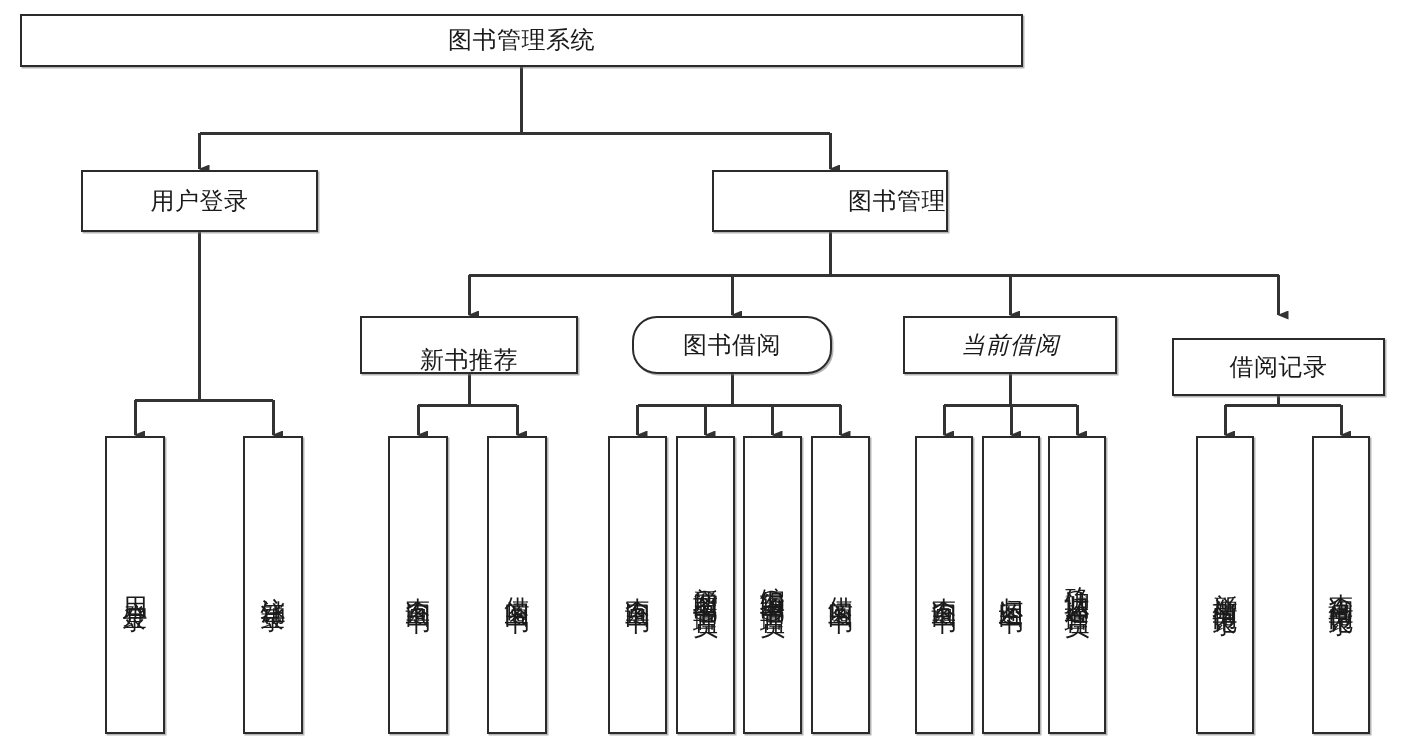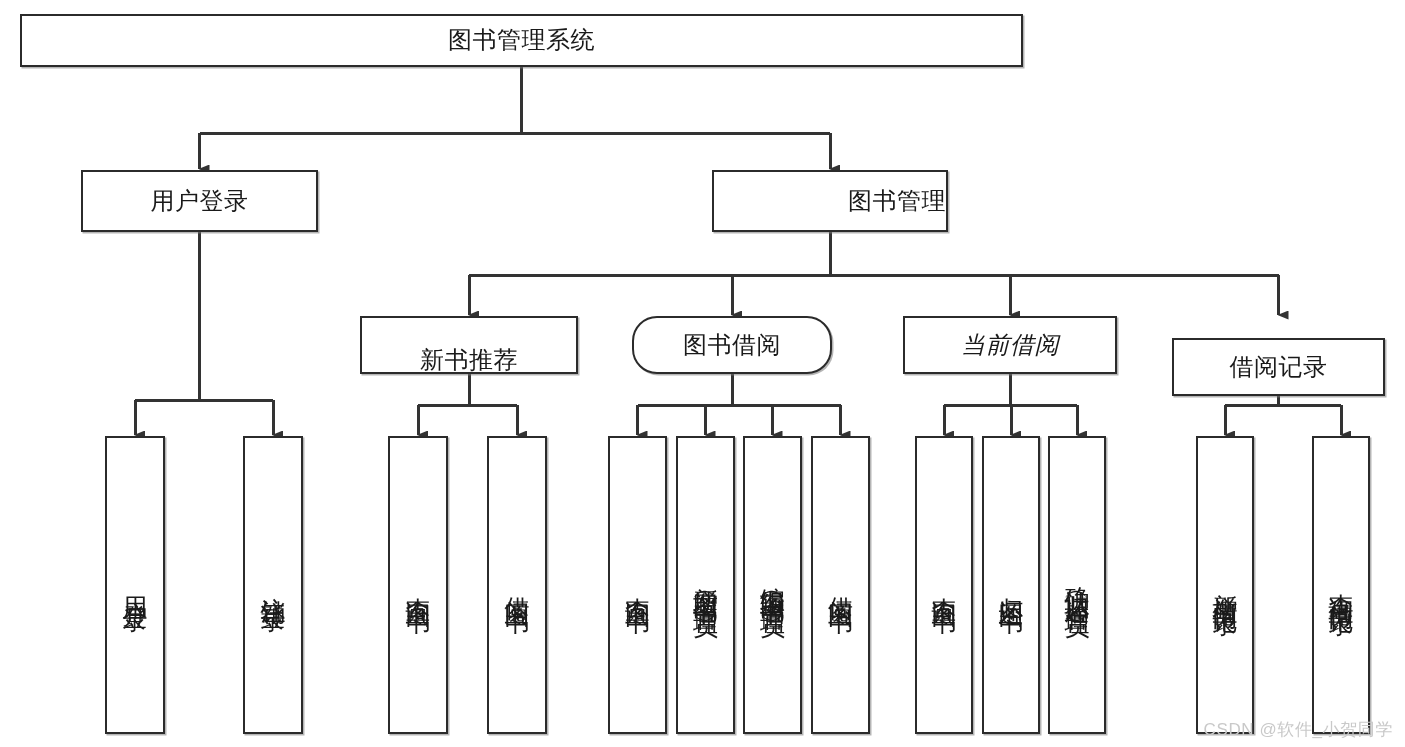--- a/index.html
+++ b/index.html
@@ -178,15 +178,14 @@
         <span class="node-label">确认归还（管理员）</span>
       </div>
       <div class="node vertical" style="left: 1196px; top: 436px; width: 58px; height: 298px;">
         <span class="node-label">新增借阅记录</span>
       </div>
       <div class="node vertical" style="left: 1312px; top: 436px; width: 58px; height: 298px;">
         <span class="node-label">查询借阅记录</span>
       </div>
     </div>
 
-  <div id="watermark">CSDN @软件_小贺同学</div>
 
 </div>
 
 </body></html>

